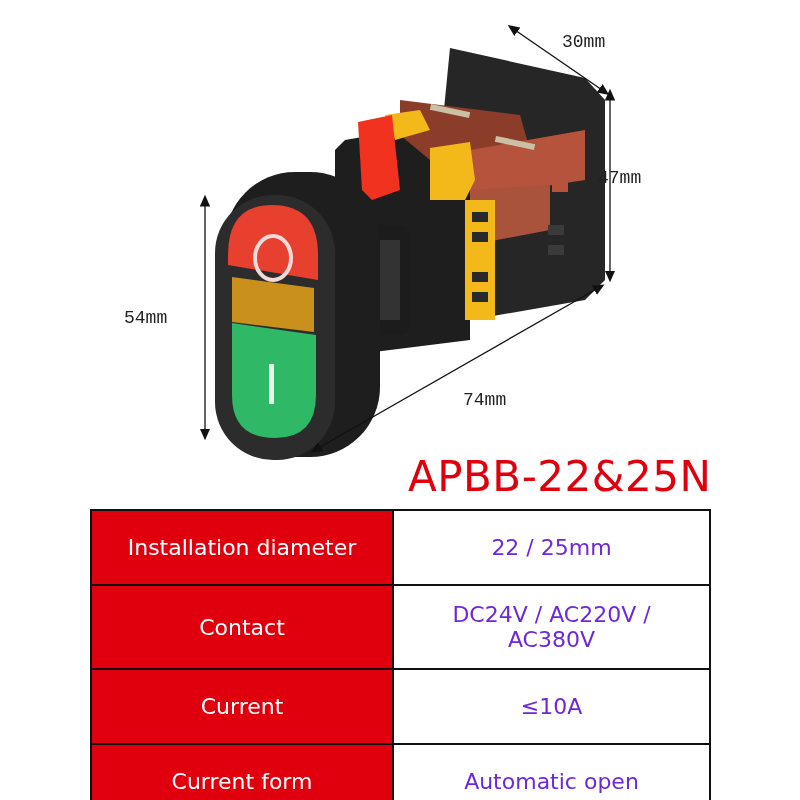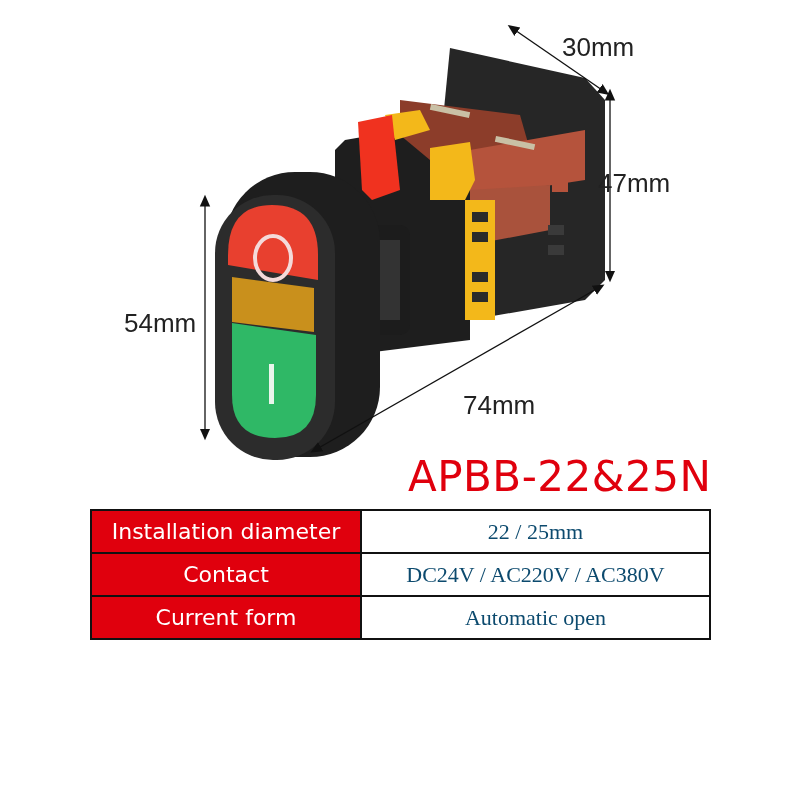--- a/index.html
+++ b/index.html
@@ -1,26 +1,26 @@
 <!DOCTYPE html>
 <html><head>
   <meta charset="utf-8">
   <style>
     html, body { margin:0; padding:0; }
     body { width:800px; height:800px; background:#ffffff; position:relative; overflow:hidden;
            font-family:"Liberation Sans", sans-serif; }
-    .dim-label { position:absolute; font-size:26px; color:#222; font-family:Liberation Sans, sans-serif; }
+    .dim-label { position:absolute; font-size:18px; color:#222; font-family:Liberation Mono, monospace; }
     .title { position:absolute; left:408px; top:452px; font-size:42px; font-weight:normal; color:#e0000d;
              font-family:"DejaVu Sans", sans-serif; letter-spacing:0.5px; }
     table.spec { position:absolute; left:90px; top:509px; width:621px; border-collapse:collapse;
                  border:2px solid #111; }
-    table.spec td { border:2px solid #111; height:41px; font-size:22px; text-align:center; padding:0;
+    table.spec td { border:2px solid #111; height:41px; font-size:22px; text-align:center; padding:16px;
                     font-family:"DejaVu Sans", sans-serif; }
     table.spec td.lbl { background:#e0000d; color:#fff; width:268px; }
-    table.spec td.val { background:#fff; color:#0c4a6e;font-family:Liberation Serif, serif; }
+    table.spec td.val { background:#fff; color:#6d28d9; }
     table.spec tr.tall td { height:84px; }
     .val-line { display:block; line-height:32px; }
     svg { position:absolute; left:0; top:0; }
   </style>
 </head>
 <body>
 
 <svg width="800" height="460" viewBox="0 0 800 460">
   <defs>
     <marker id="arr" markerWidth="10" markerHeight="10" refX="5" refY="5" orient="auto-start-reverse">
@@ -90,17 +90,21 @@
   <tbody>
       <tr>
     <td class="lbl">Installation diameter</td>
     <td class="val">22 / 25mm</td>
   </tr>
   <tr>
     <td class="lbl">Contact</td>
     <td class="val">DC24V / AC220V / AC380V</td>
   </tr>
   <tr>
+    <td class="lbl">Current</td>
+    <td class="val">≤10A</td>
+  </tr>
+  <tr>
     <td class="lbl">Current form</td>
     <td class="val">Automatic open</td>
   </tr>
 </tbody>
   </table>
 
 </body></html>

